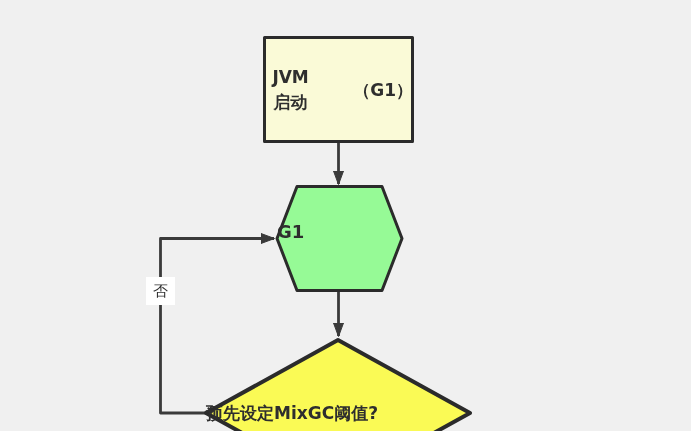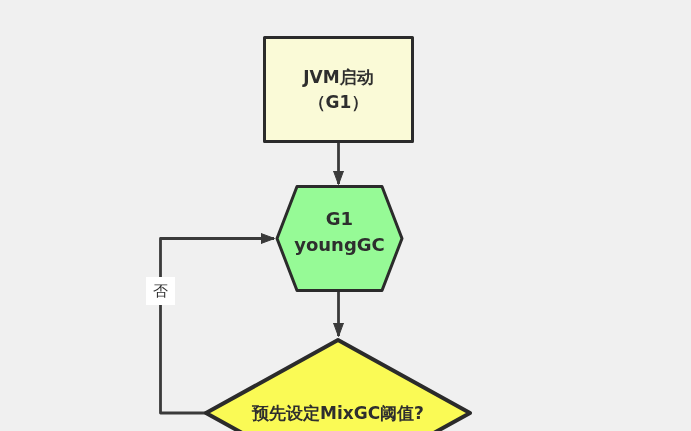--- a/index.html
+++ b/index.html
@@ -17,27 +17,26 @@
   }
   svg.diagram {
     position: absolute;
     left: 0; top: 0;
     width: 691px; height: 431px;
     display: block;
   }
   .node-label {
     position: absolute;
     display: flex;
-    flex-direction: column;
     align-items: center;
-    justify-content: center;
     text-align: center;
     color: #2E2E2E;
     font-weight: bold;
     pointer-events: none;
+    gap: 36px;
   }
   .node-label span { display: block; }
   .start-label {
     left: 264px; top: 37px; width: 149px; height: 106px;
     font-size: 17px; line-height: 25px;
   }
   .process-label {
     left: 277px; top: 186px; width: 125px; height: 91px;
     font-size: 18px; line-height: 26px;
   }
@@ -83,21 +82,20 @@
     <polygon points="338,340 470,413 338,486 206,413" stroke-width="4" stroke-linejoin="round" stroke="#2B2B2B" fill="#FAFA55"></polygon>
   </svg>
 
   <div class="node-label start-label">
     <span>JVM启动</span>
     <span>（G1）</span>
   </div>
 
   <div class="node-label process-label">
     <span>G1</span>
-    <span>youngGC</span>
   </div>
 
   <div class="node-label decision-label">
     <span>预先设定MixGC阈值?</span>
   </div>
 
   <div class="edge-label">否</div>
 
 </div>
 

